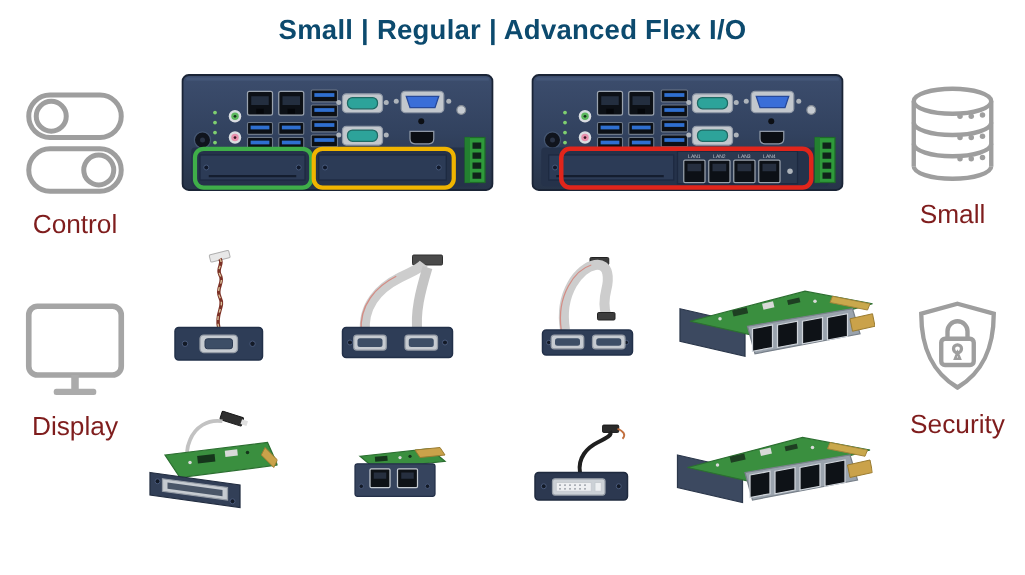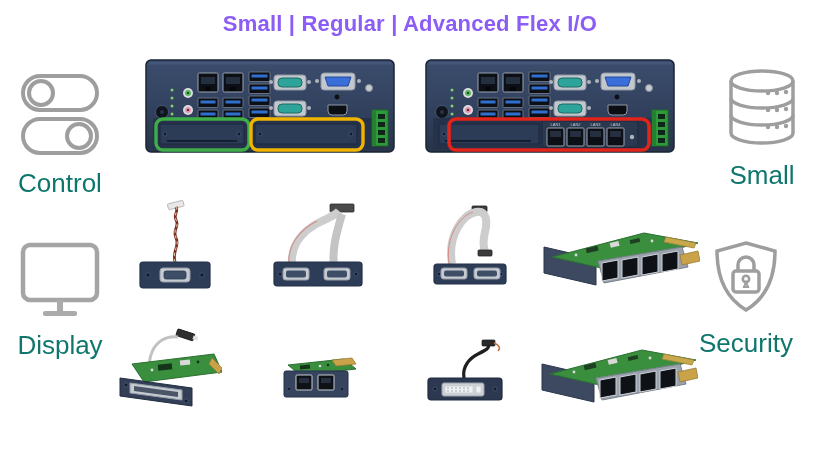--- a/index.html
+++ b/index.html
@@ -1,21 +1,21 @@
 <!DOCTYPE html>
 <html><head>
 <meta charset="utf-8">
 <style>
   html,body{margin:0;padding:0;background:#fff;}
   .stage{position:relative;width:820px;height:460px;background:#ffffff;
          font-family:"Liberation Sans",sans-serif;overflow:hidden;}
   .title{position:absolute;top:11px;left:0;width:100%;text-align:center;
-         font-size:22px;font-weight:bold;color:#8b5cf6;letter-spacing:.2px;}
+         font-size:22px;font-weight:bold;color:#0c4a6e;letter-spacing:.2px;}
   .feature{position:absolute;display:flex;flex-direction:column;align-items:center;}
-  .flabel{font-size:26px;color:#0f766e;margin-top:6px;}
+  .flabel{font-size:21px;color:#7f1d1d;margin-top:6px;}
   .abs{position:absolute;}
   svg{display:block;}
 </style>
 </head>
 <body>
 
 <div class="stage">
 
   <div class="title">Small | Regular | Advanced Flex I/O</div>
 
@@ -62,21 +62,21 @@
             <circle cx="64" cy="43" r="2.2"></circle>
           <circle cx="46" cy="61" r="2.2"></circle>
             <circle cx="55" cy="61" r="2.2"></circle>
             <circle cx="64" cy="60" r="2.2"></circle>
         </g>
       </svg>
     </span>
     <span class="flabel">Small</span>
   </div>
 
-  <div class="feature" style="left:696px;top:238px;width:100px;">
+  <div class="feature" style="left:716px;top:238px;width:100px;">
     <span>
       <svg width="76" height="84" viewBox="0 0 76 84">
         <g fill="none" stroke="#9e9e9e" stroke-width="3.5">
           <path d="M38 5 L 67 13 C 67 41 58 60 38 72 C 18 60 9 41 9 13 Z"></path>
           <path d="M30 33 v-6 a 8 8 0 0 1 16 0 v6"></path>
           <rect x="25" y="33" width="26" height="21" rx="3"></rect>
           <circle cx="38" cy="41" r="3.2" stroke-width="2.6"></circle>
           <path d="M38 44 L 36 49 H 40 Z" stroke-width="2"></path>
         </g>
       </svg>

